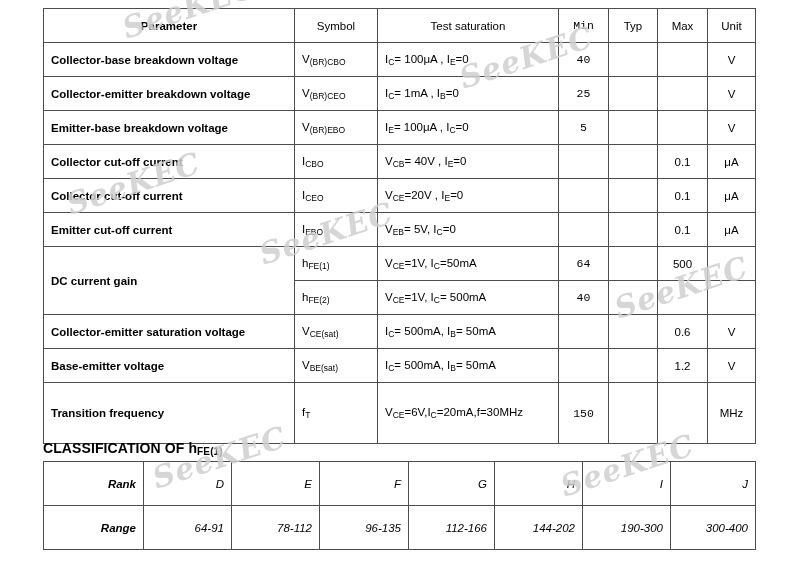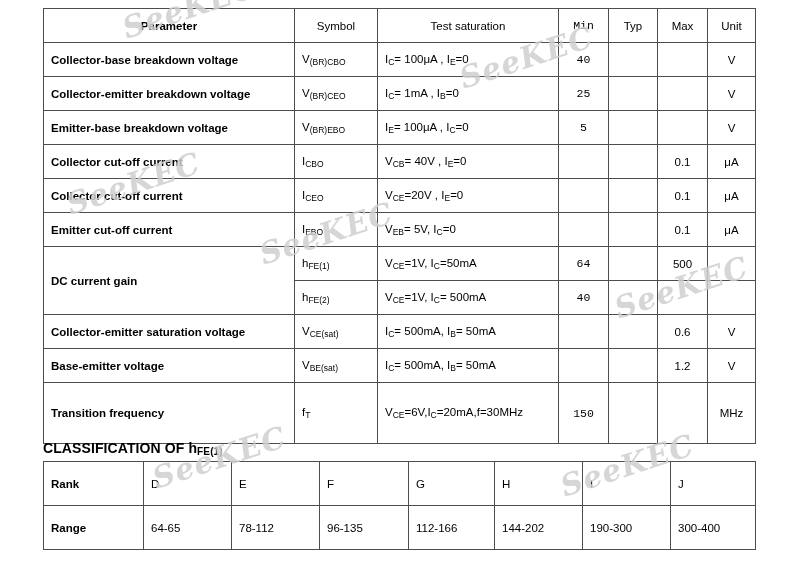--- a/index.html
+++ b/index.html
@@ -98,22 +98,23 @@
   #class-heading sub { font-size: 0.72em; }
 
   
   #class-table {
     left: 43px;
     top: 461px;
     width: 712px;
   }
   #class-table td {
     height: 43px;
-    text-align: left;
+    text-align: right;
     font-size: 11.5px;
+    font-style: italic;
   }
   #class-table td.rank-label,
   #class-table td.range-label { font-weight: bold; }
   .cc-lbl { width: 100px; }
   .cc-d { width: 88px; }
   .cc-e { width: 88px; }
   .cc-f { width: 89px; }
   .cc-g { width: 86px; }
   .cc-h { width: 88px; }
   .cc-i { width: 88px; }
@@ -264,21 +265,21 @@
           <td>D</td>
           <td>E</td>
           <td>F</td>
           <td>G</td>
           <td>H</td>
           <td>I</td>
           <td>J</td>
         </tr>
         <tr>
           <td class="range-label">Range</td>
-          <td>64-65</td>
+          <td>64-91</td>
           <td>78-112</td>
           <td>96-135</td>
           <td>112-166</td>
           <td>144-202</td>
           <td>190-300</td>
           <td>300-400</td>
         </tr>
       </tbody>
   </table>
 

